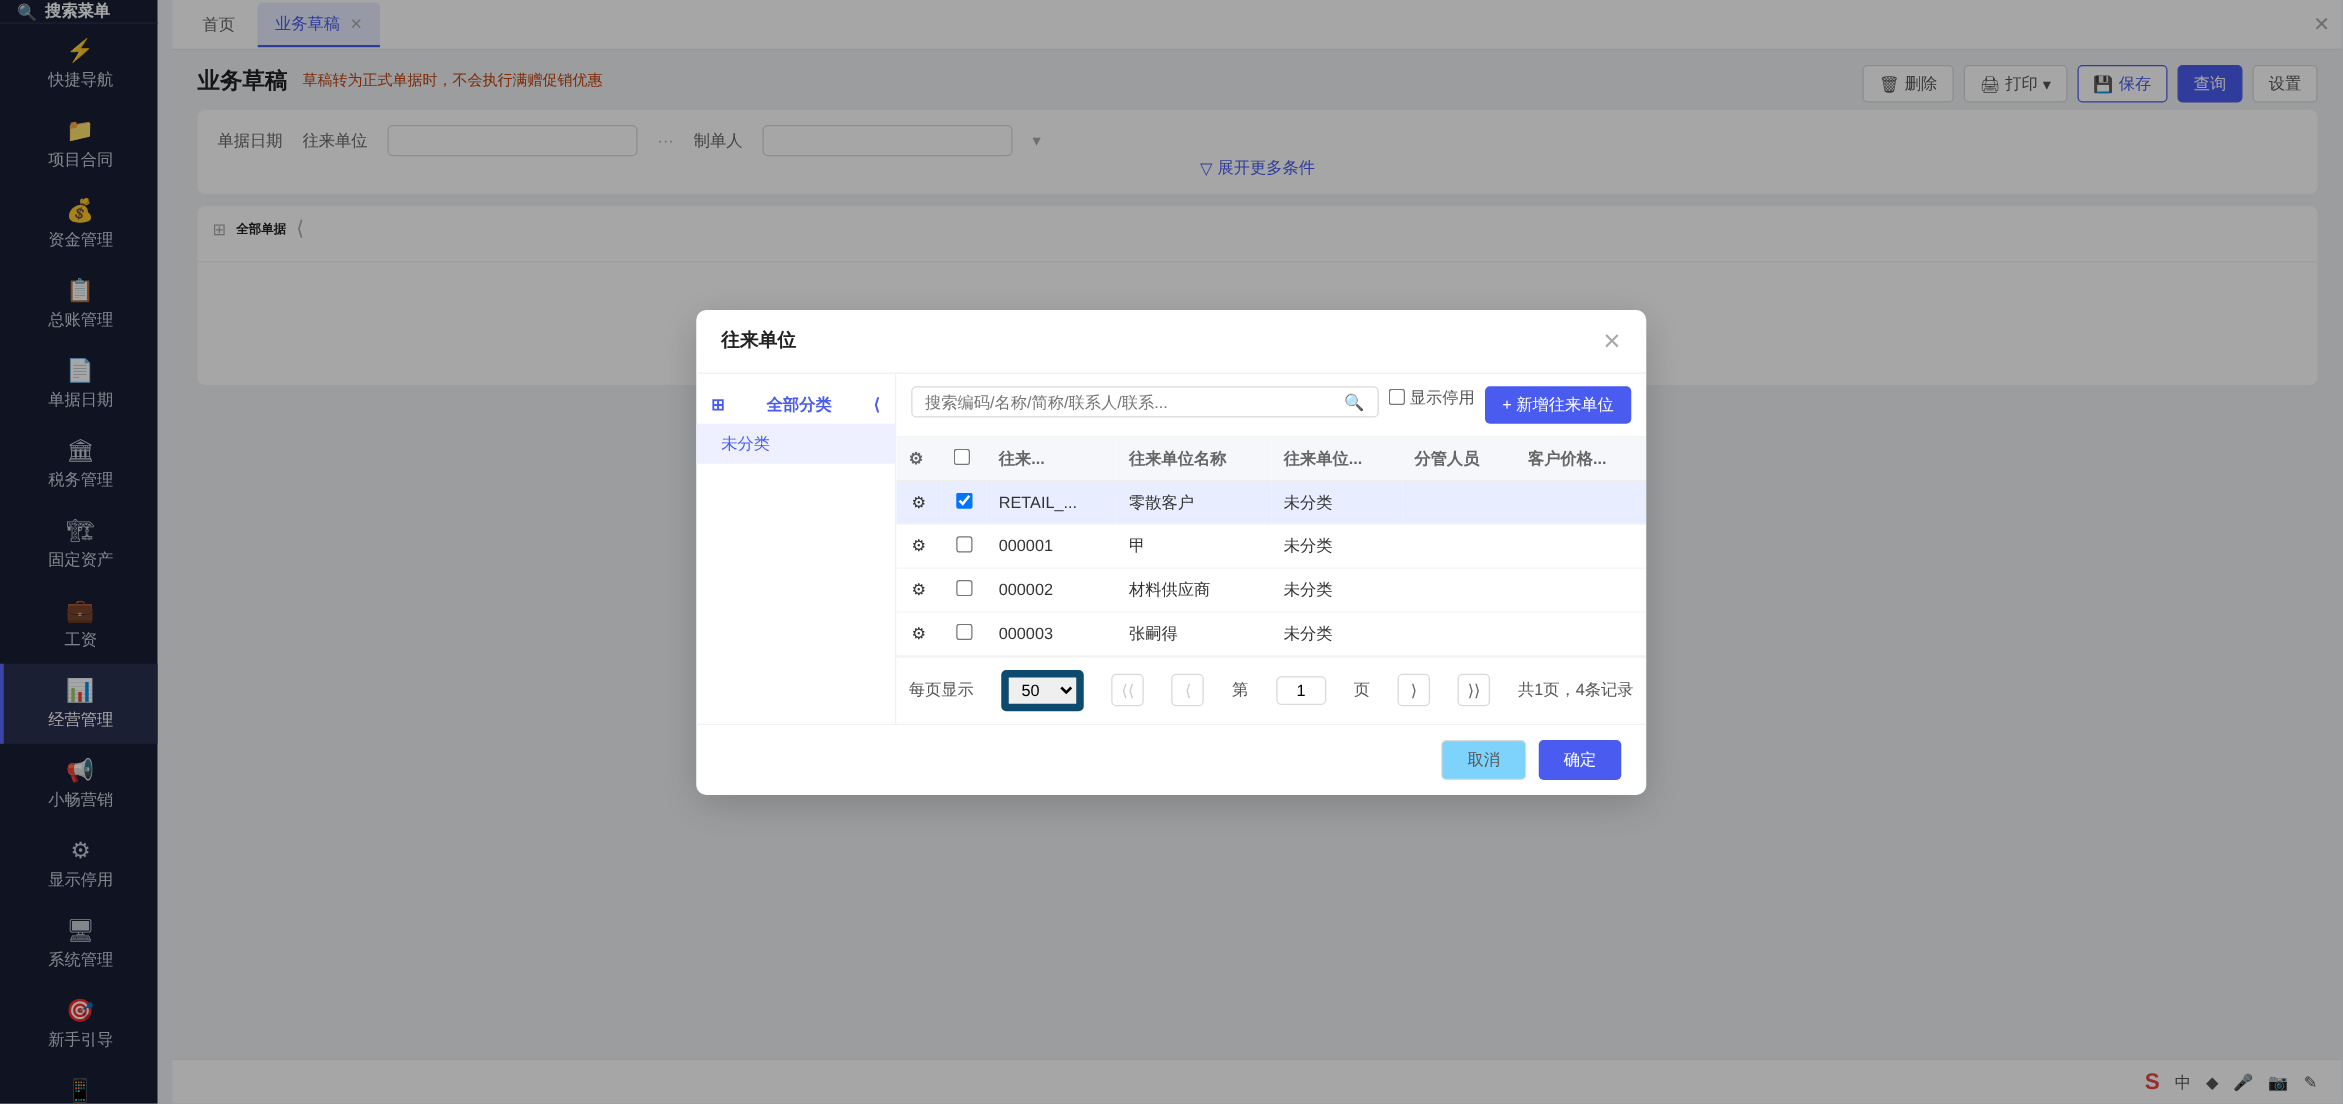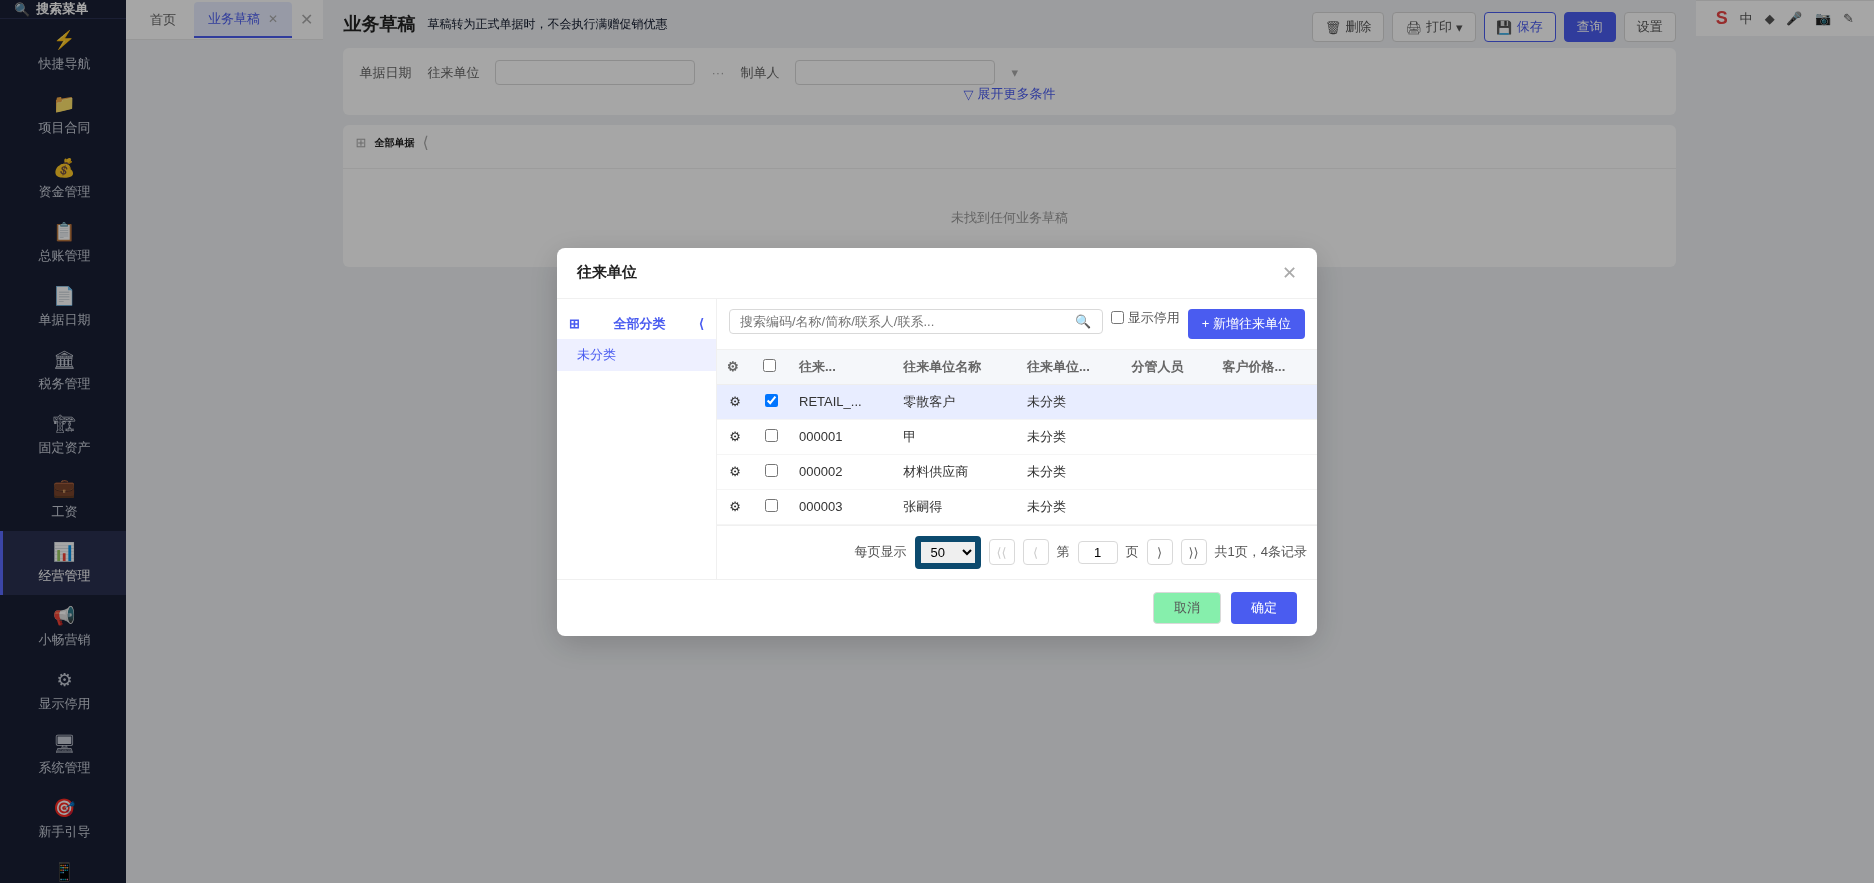--- a/index.html
+++ b/index.html
@@ -37,22 +37,23 @@
       gap: 4px;
       border-left: 3px solid transparent;
     }
     .sidebar-item.active { background: #2a3150; border-left-color: #5b6bff; color: #fff; }
     .sidebar-item .icon { font-size: 18px; }
 
     
     .main {
       flex: 1;
       display: flex;
-      flex-direction: row;
+      flex-direction: column;
       overflow: hidden;
+      padding-left: 12px;
     }
 
     
     .tab-bar {
       display: flex;
       align-items: center;
       background: #fff;
       border-bottom: 1px solid #e8e8e8;
       height: 40px;
       padding: 0 10px;
@@ -82,21 +83,21 @@
     }
 
     
     .page-header {
       display: flex;
       align-items: center;
       margin-bottom: 12px;
       gap: 12px;
     }
     .page-title { font-size: 18px; font-weight: bold; color: #222; }
-    .page-notice { font-size: 12px; color: #0f172a; }
+    .page-notice { font-size: 12px; color: #c2410c; }
 
     
     .page-toolbar {
       position: absolute;
       right: 20px;
       top: 12px;
       display: flex;
       align-items: center;
       gap: 8px;
     }
@@ -327,21 +328,21 @@
     
     .table-scroll {
       flex: 1;
       overflow: auto;
     }
 
     
     .pagination-bar {
       display: flex;
       align-items: center;
-      justify-content: flex-end;
+      justify-content: space-between;
       padding: 10px;
       border-top: 1px solid #f0f0f0;
       gap: 8px;
       color: #555;
       font-size: 13px;
     }
     .page-size-select {
       border: 6px solid #0c4a6e;
       border-radius: 4px;
       padding: 2px 6px;
@@ -374,21 +375,21 @@
       display: flex;
       justify-content: flex-end;
       gap: 10px;
       padding: 12px 20px;
       border-top: 1px solid #f0f0f0;
     }
     .btn-cancel {
       padding: 6px 20px;
       border: 1px solid #d9d9d9;
       border-radius: 4px;
-      background: #86efac;
+      background: #7dd3fc;
       cursor: pointer;
       color: #555;
       margin-left: 21px;
     }
     .btn-confirm {
       padding: 6px 20px;
       border: none;
       border-radius: 4px;
       background: #4a5cf0;
       color: #fff;

